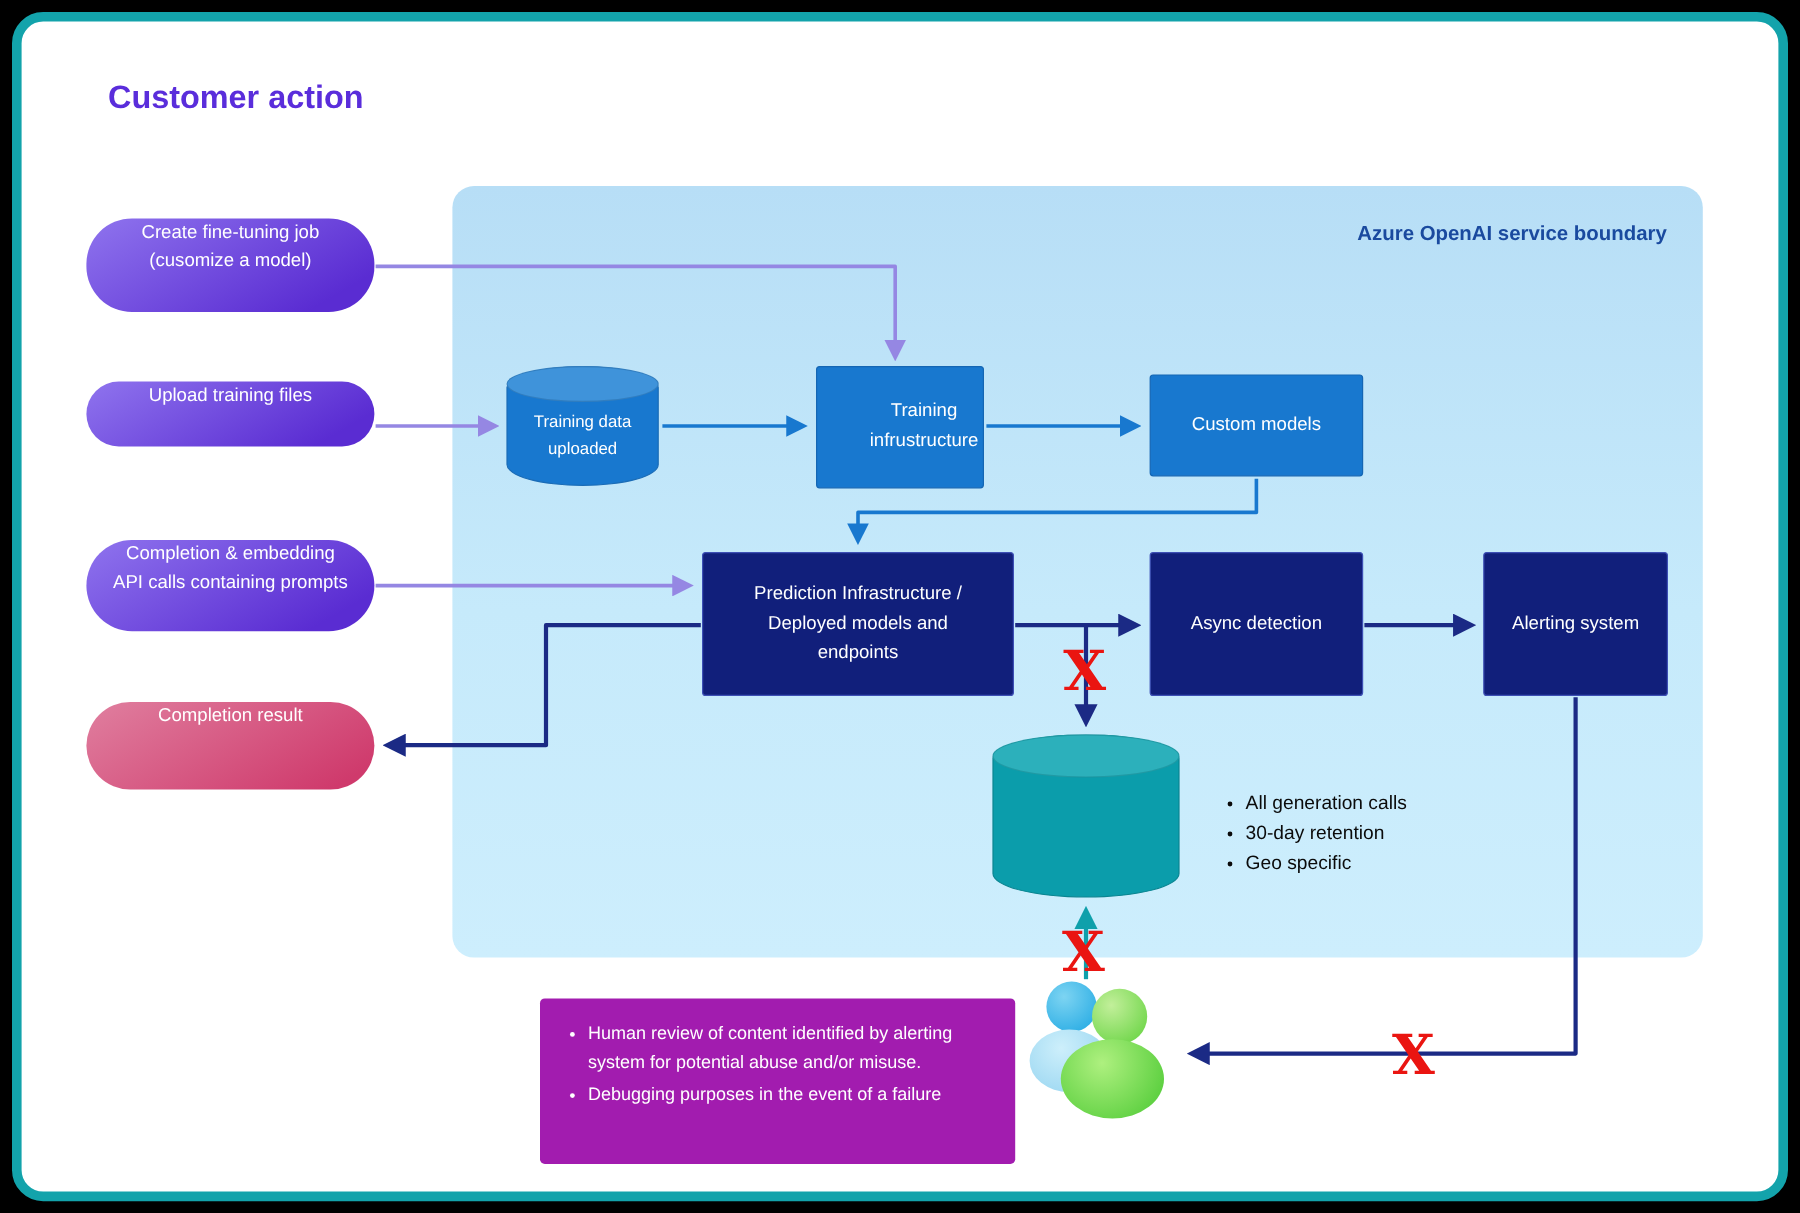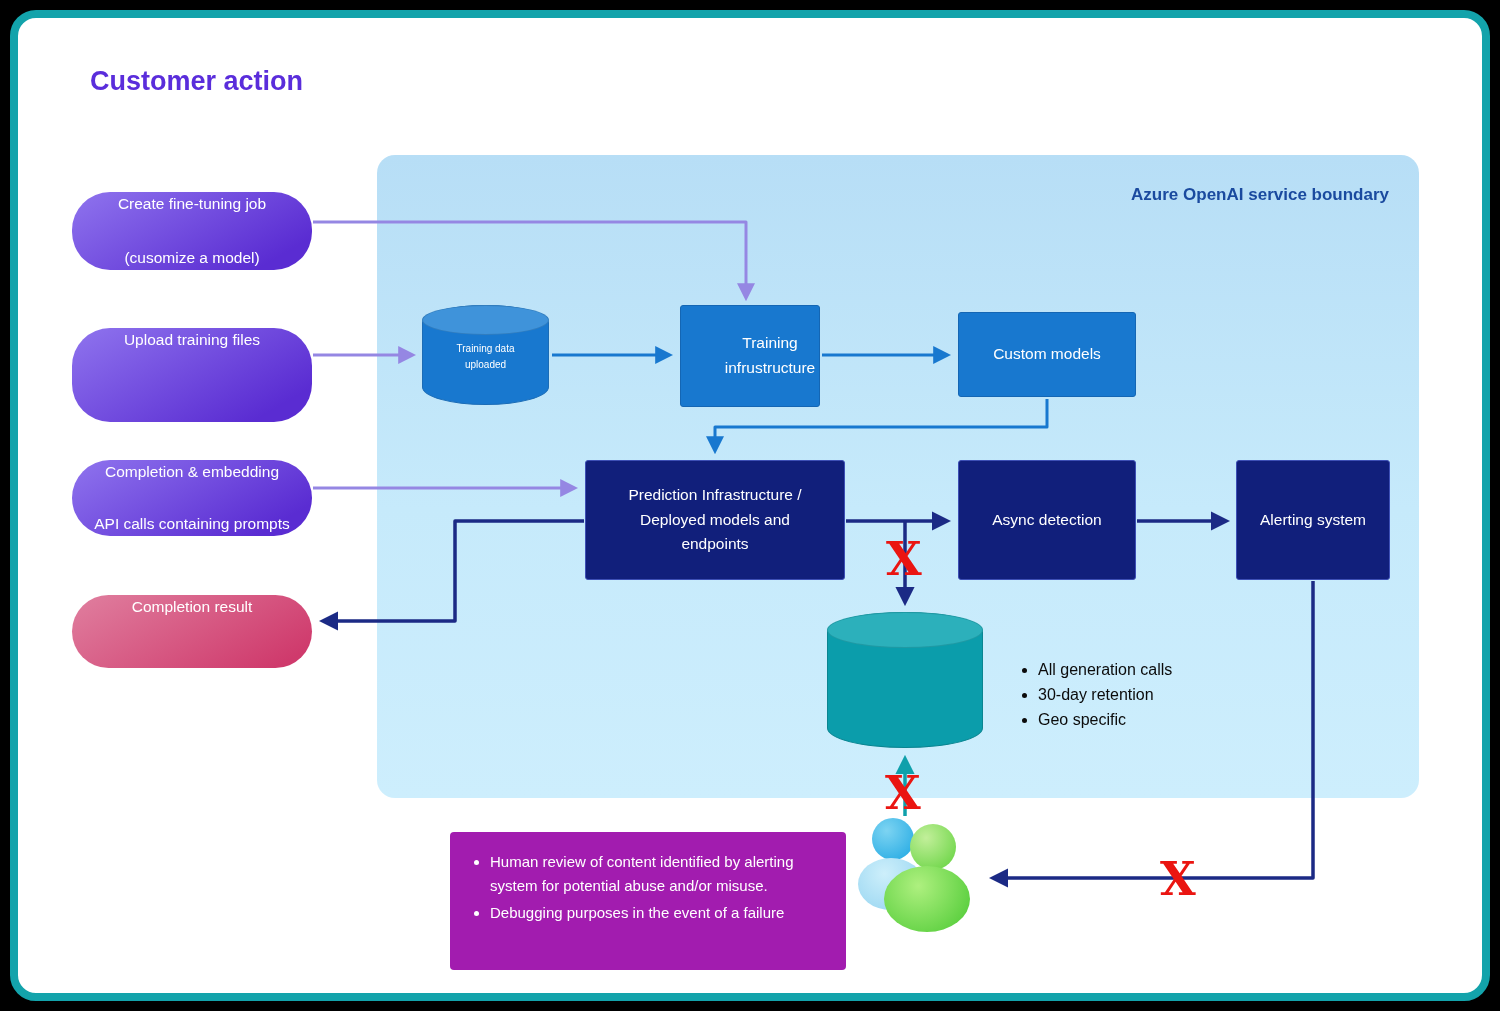--- a/index.html
+++ b/index.html
@@ -25,22 +25,22 @@
     color:#1a4a9f;
   }
   .wires{position:absolute;left:0;top:0;z-index:2;pointer-events:none;}
   .w-purple{stroke:#9587e3;stroke-width:3;fill:none;stroke-linejoin:round;}
   .w-blue{stroke:#1878cf;stroke-width:3;fill:none;stroke-linejoin:round;}
   .w-navy{stroke:#1b2a85;stroke-width:3.5;fill:none;stroke-linejoin:round;}
   .w-teal{stroke:#0fa0ab;stroke-width:3.5;fill:none;stroke-linejoin:round;}
 
   .pill{
     position:absolute;width:240px;border-radius:38px;display:flex;
-    flex-direction:column;align-items:center;justify-content:space-between;
-    color:#fff;font-size:15.5px;line-height:1.55;text-align:center;z-index:3;margin-top:10px;
+    flex-direction:column;align-items:center;justify-content:flex-start;
+    color:#fff;font-size:15.5px;line-height:1.55;text-align:center;z-index:3;
   }
   .pill.purple{background:linear-gradient(150deg,#8f74ee 0%,#5a2cd2 85%);}
   .pill.pink{background:linear-gradient(150deg,#e07f9f 0%,#cf3a6c 90%);}
 
   .node{
     position:absolute;display:flex;align-items:center;justify-content:center;
     text-align:center;color:#fff;font-size:15.5px;line-height:1.6;z-index:3;
     box-sizing:border-box;
   }
   .node.blue{background:#1878cf;border:1px solid #1466b4;border-radius:3px;}
@@ -48,21 +48,21 @@
   .node .stack{display:flex;flex-direction:column;}
   .pred{padding:0 24px;}
 
   .cylinder{position:absolute;z-index:3;color:#fff;}
   .cyl-shape{position:absolute;inset:0;}
   .blue-cyl{background:#1878cf;border:1.5px solid #1b6cb6;border-radius:50%/18px;}
   .teal-cyl{background:#0b9dab;border:1.5px solid #0a8591;border-radius:50%/20px;}
   .cyl-lid{position:absolute;left:0;right:0;top:0;border-radius:50%;}
   .blue-lid{height:30px;background:#3f93da;border:1.5px solid rgba(12,62,112,.25);box-sizing:border-box;}
   .teal-lid{height:36px;background:#2cb0bb;border:1.5px solid rgba(7,102,112,.3);box-sizing:border-box;}
-  .cyl-label{position:absolute;left:0;right:0;text-align:center;font-size:10px;line-height:1.55;}
+  .cyl-label{position:absolute;left:0;right:0;text-align:center;font-size:14px;line-height:1.55;}
 
   .retention{
     position:absolute;left:1016px;top:658px;margin:0;padding:0 0 0 22px;
     font-size:16px;color:#0b0b0b;line-height:1.55;z-index:3;
   }
   .review-box{
     position:absolute;left:450px;top:832px;width:396px;height:138px;
     background:#a21caf;border-radius:4px;color:#fff;z-index:3;box-sizing:border-box;
   }
   .review-box ul{margin:18px 0 0 0;padding:0 14px 0 40px;font-size:15px;line-height:1.6;}
@@ -120,21 +120,21 @@
   <path class="w-navy" d="M905 521 V601" marker-end="url(#ah-navy)"></path>
   <path class="w-navy" d="M584 521 H455 V621 H324" marker-end="url(#ah-navy)"></path>
   <path class="w-navy" d="M1313 581 V878 H994" marker-end="url(#ah-navy)"></path>
   <path class="w-teal" d="M905 816 V760" marker-end="url(#ah-teal)"></path>
 </svg>
 
 <div class="pill purple" style="left:72px;top:182px;height:78px;">
   <div>Create fine-tuning job</div>
   <div>(cusomize a model)</div>
 </div>
-<div class="pill purple" style="left:72px;top:318px;height:94px;">
+<div class="pill purple" style="left:72px;top:318px;height:54px;">
   <div>Upload training files</div>
 </div>
 <div class="pill purple" style="left:72px;top:450px;height:76px;">
   <div>Completion &amp; embedding</div>
   <div>API calls containing prompts</div>
 </div>
 <div class="pill pink" style="left:72px;top:585px;height:73px;">
   <div>Completion result</div>
 </div>
 

